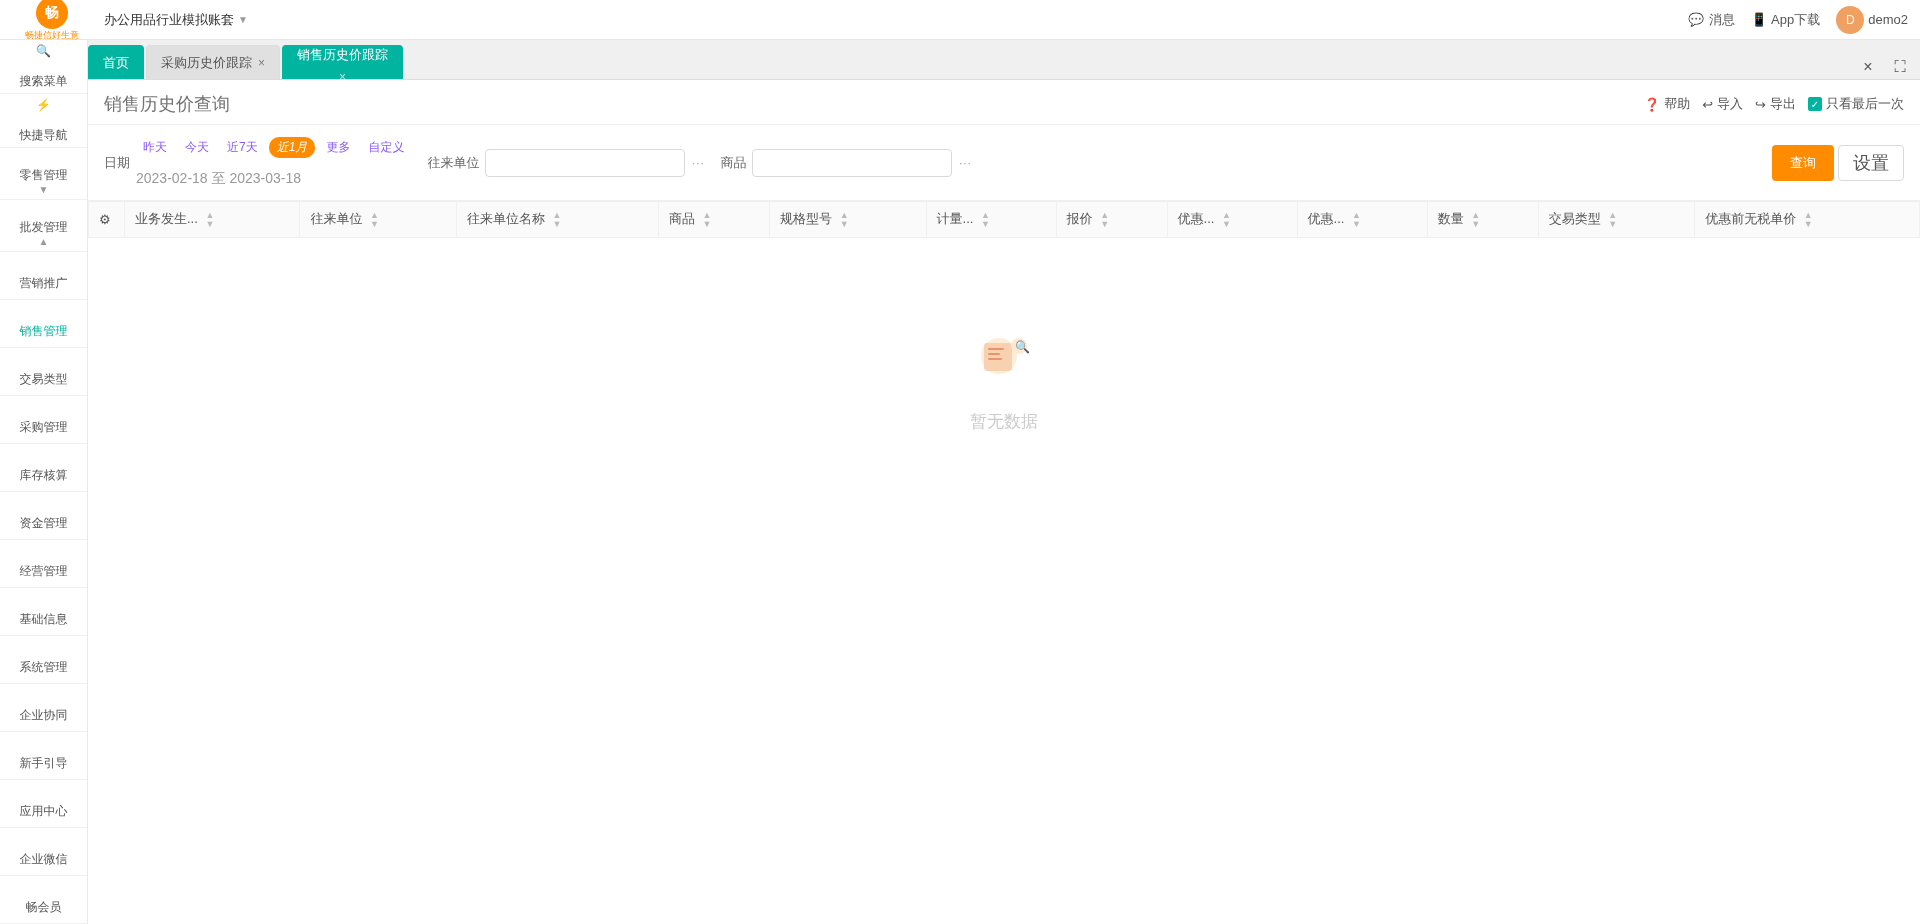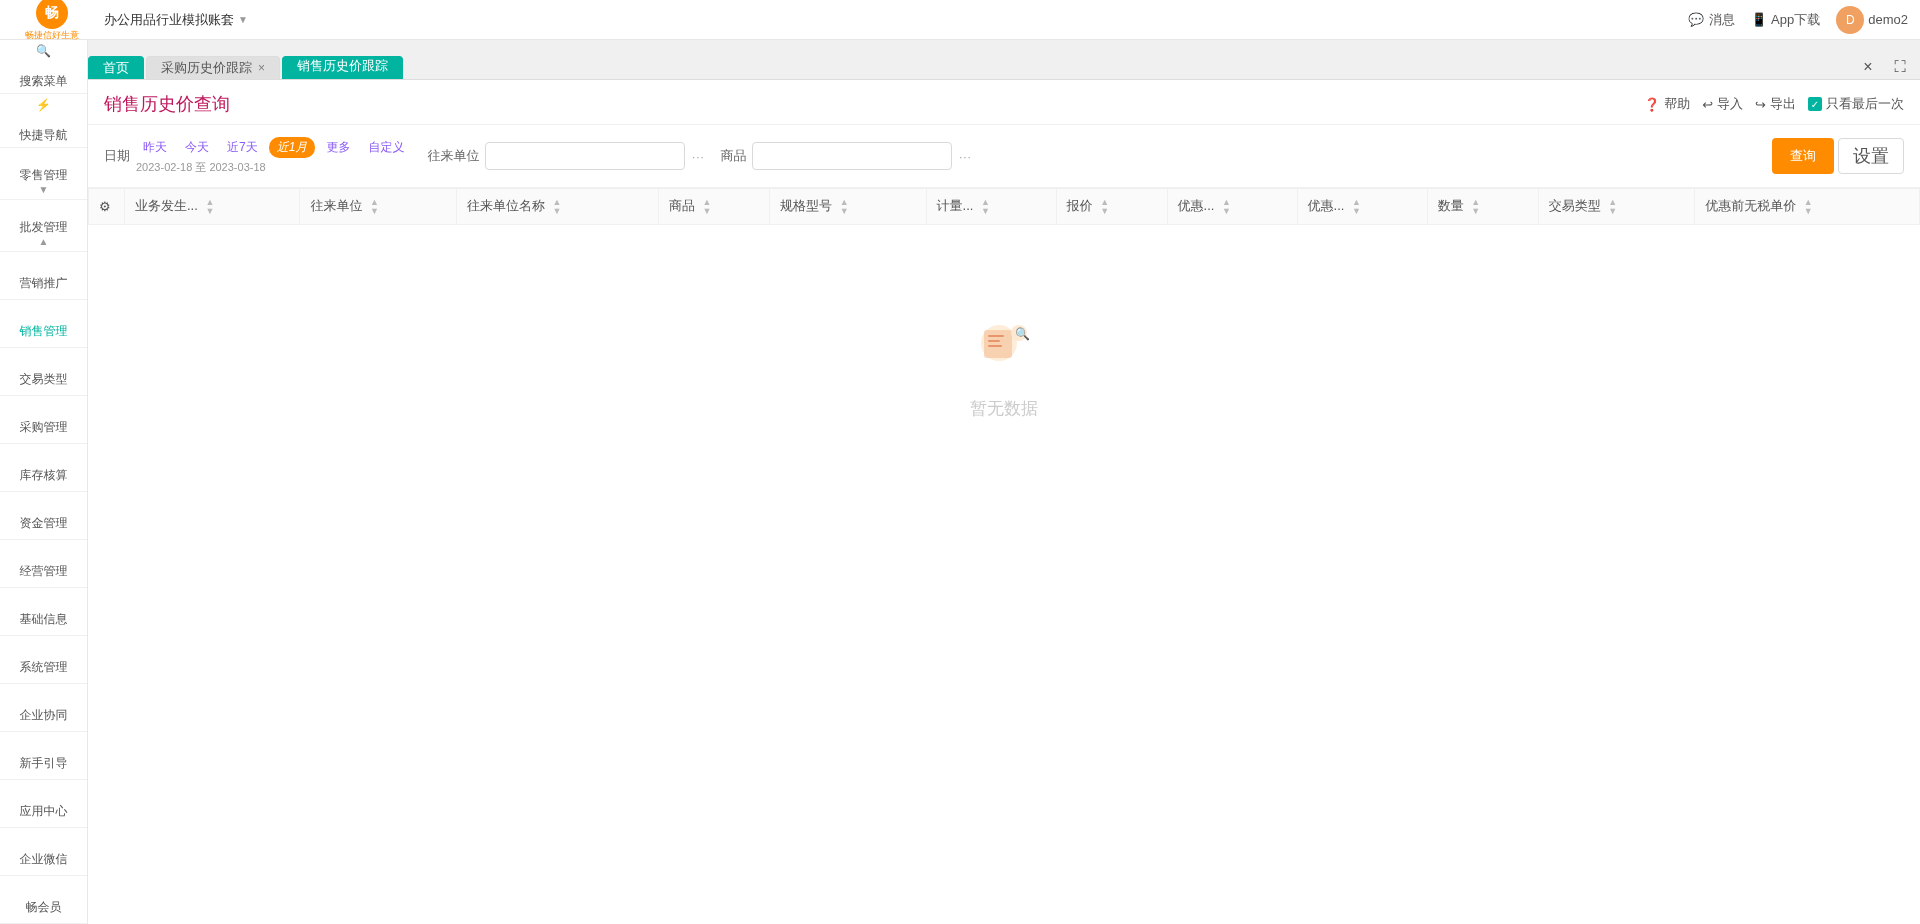--- a/index.html
+++ b/index.html
@@ -124,21 +124,21 @@
     .tab-bar {
       height: 40px;
       background: #f0f0f0;
       display: flex;
       align-items: flex-end;
       padding: 0 0 0 0;
       border-bottom: 1px solid #ddd;
       flex-shrink: 0;
     }
     .tab-item {
-      height: 23px;
+      height: 34px;
       padding: 0 14px;
       display: flex;
       align-items: center;
       gap: 6px;
       cursor: pointer;
       font-size: 13px;
       color: #555;
       background: #e0e0e0;
       border-top: 1px solid #ddd;
       border-right: 1px solid #ddd;
@@ -193,21 +193,21 @@
     .page-title-bar {
       display: flex;
       align-items: center;
       justify-content: space-between;
       padding: 12px 16px 8px;
       border-bottom: 1px solid #f0f0f0;
     }
     .page-title {
       font-size: 18px;
       font-weight: 500;
-      color: #be185d;
+      color: #737373;
       font-family: Liberation Serif, serif;
     }
     .page-actions {
       display: flex;
       align-items: center;
       gap: 12px;
     }
     .page-action-btn {
       display: flex;
       align-items: center;
@@ -270,23 +270,23 @@
       border: none;
     }
     .date-btn.active {
       background: #ff8c00;
       color: white;
       border-radius: 10px;
       padding: 2px 8px;
       font-style: italic;
     }
     .date-range-text {
-      font-size: 11px;
+      font-size: 14px;
       color: #999;
-      margin-top: 2px;
+      margin-top: 12px;
     }
     .filter-input-group {
       display: flex;
       align-items: center;
       gap: 6px;
     }
     .filter-input {
       width: 200px;
       height: 28px;
       border: 1px solid #d9d9d9;

